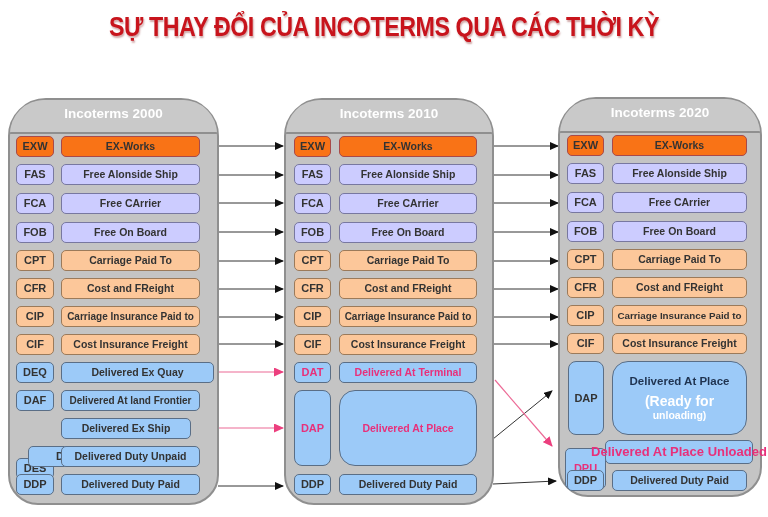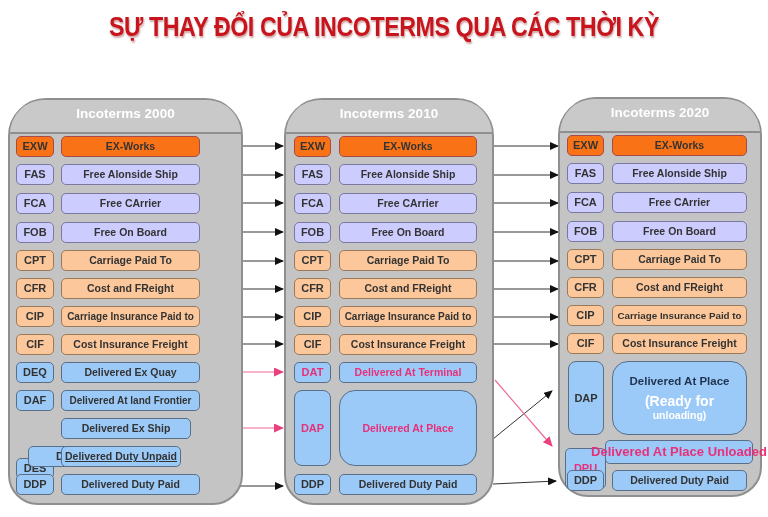--- a/index.html
+++ b/index.html
@@ -63,21 +63,21 @@
     <line x1="493" y1="289" x2="558" y2="289" marker-end="url(#ah)"></line>
     <line x1="493" y1="317" x2="558" y2="317" marker-end="url(#ah)"></line>
     <line x1="493" y1="344" x2="558" y2="344" marker-end="url(#ah)"></line>
     <line x1="493" y1="484" x2="556" y2="481" marker-end="url(#ah)"></line>
     <line x1="493" y1="439" x2="552" y2="391" marker-end="url(#ah)"></line>
   </g>
 
   <line x1="495" y1="380" x2="552" y2="446" stroke="#ec6a96" stroke-width="1.2" marker-end="url(#ahp)"></line>
 </svg>
 
-<div class="panel" style="left:8px;top:98px;width:235px;height:407px;padding-left:38px;">
+<div class="panel" style="left:8px;top:98px;width:211px;height:407px;padding-left:38px;">
   <div class="panel-head">
     <div class="panel-title">Incoterms 2000</div>
   </div>
 </div>
 <div>
   <div class="box code c-red" style="left:16px;top:136px;width:38px;height:21px;">EXW</div>
   <div class="box c-red" style="left:61px;top:136px;width:139px;height:21px;">EX-Works</div>
 
   <div class="box code c-lav" style="left:16px;top:164px;width:38px;height:21px;">FAS</div>
   <div class="box c-lav" style="left:61px;top:164px;width:139px;height:21px;">Free Alonside Ship</div>
@@ -94,30 +94,30 @@
   <div class="box code c-org" style="left:16px;top:278px;width:38px;height:21px;">CFR</div>
   <div class="box c-org" style="left:61px;top:278px;width:139px;height:21px;">Cost and FReight</div>
 
   <div class="box code c-org" style="left:16px;top:306px;width:38px;height:21px;">CIP</div>
   <div class="box c-org" style="left:61px;top:306px;width:139px;height:21px;font-size:10px;">Carriage Insurance Paid to</div>
 
   <div class="box code c-org" style="left:16px;top:334px;width:38px;height:21px;">CIF</div>
   <div class="box c-org" style="left:61px;top:334px;width:139px;height:21px;">Cost Insurance Freight</div>
 
   <div class="box code c-blu" style="left:16px;top:362px;width:38px;height:21px;">DEQ</div>
-  <div class="box c-blu" style="left:61px;top:362px;width:139px;height:21px;">Delivered Ex Quay</div>
+  <div class="box c-blu" style="left:61px;top:362px;width:153px;height:21px;">Delivered Ex Quay</div>
 
   <div class="box code c-blu" style="left:16px;top:390px;width:38px;height:21px;">DAF</div>
   <div class="box c-blu" style="left:61px;top:390px;width:139px;height:21px;font-size:10px;">Delivered At land Frontier</div>
 
   <div class="box code c-blu" style="left:16px;top:418px;width:38px;height:21px;margin-top:40px;">DES</div>
   <div class="box c-blu" style="left:61px;top:418px;width:130px;height:21px;">Delivered Ex Ship</div>
 
   <div class="box code c-blu" style="left:28px;top:446px;width:38px;height:21px;padding-left:39px;">DDU</div>
-  <div class="box c-blu" style="left:61px;top:446px;width:120px;height:21px;text-decoration:underline;">Delivered Duty Unpaid</div>
+  <div class="box c-blu" style="left:61px;top:446px;width:139px;height:21px;">Delivered Duty Unpaid</div>
 
   <div class="box code c-blu" style="left:16px;top:474px;width:38px;height:21px;">DDP</div>
   <div class="box c-blu" style="left:61px;top:474px;width:139px;height:21px;">Delivered Duty Paid</div>
 </div>
 
 <div class="panel" style="left:284px;top:98px;width:210px;height:407px;padding-left:36px;">
   <div class="panel-head">
     <div class="panel-title">Incoterms 2010</div>
   </div>
 </div>

